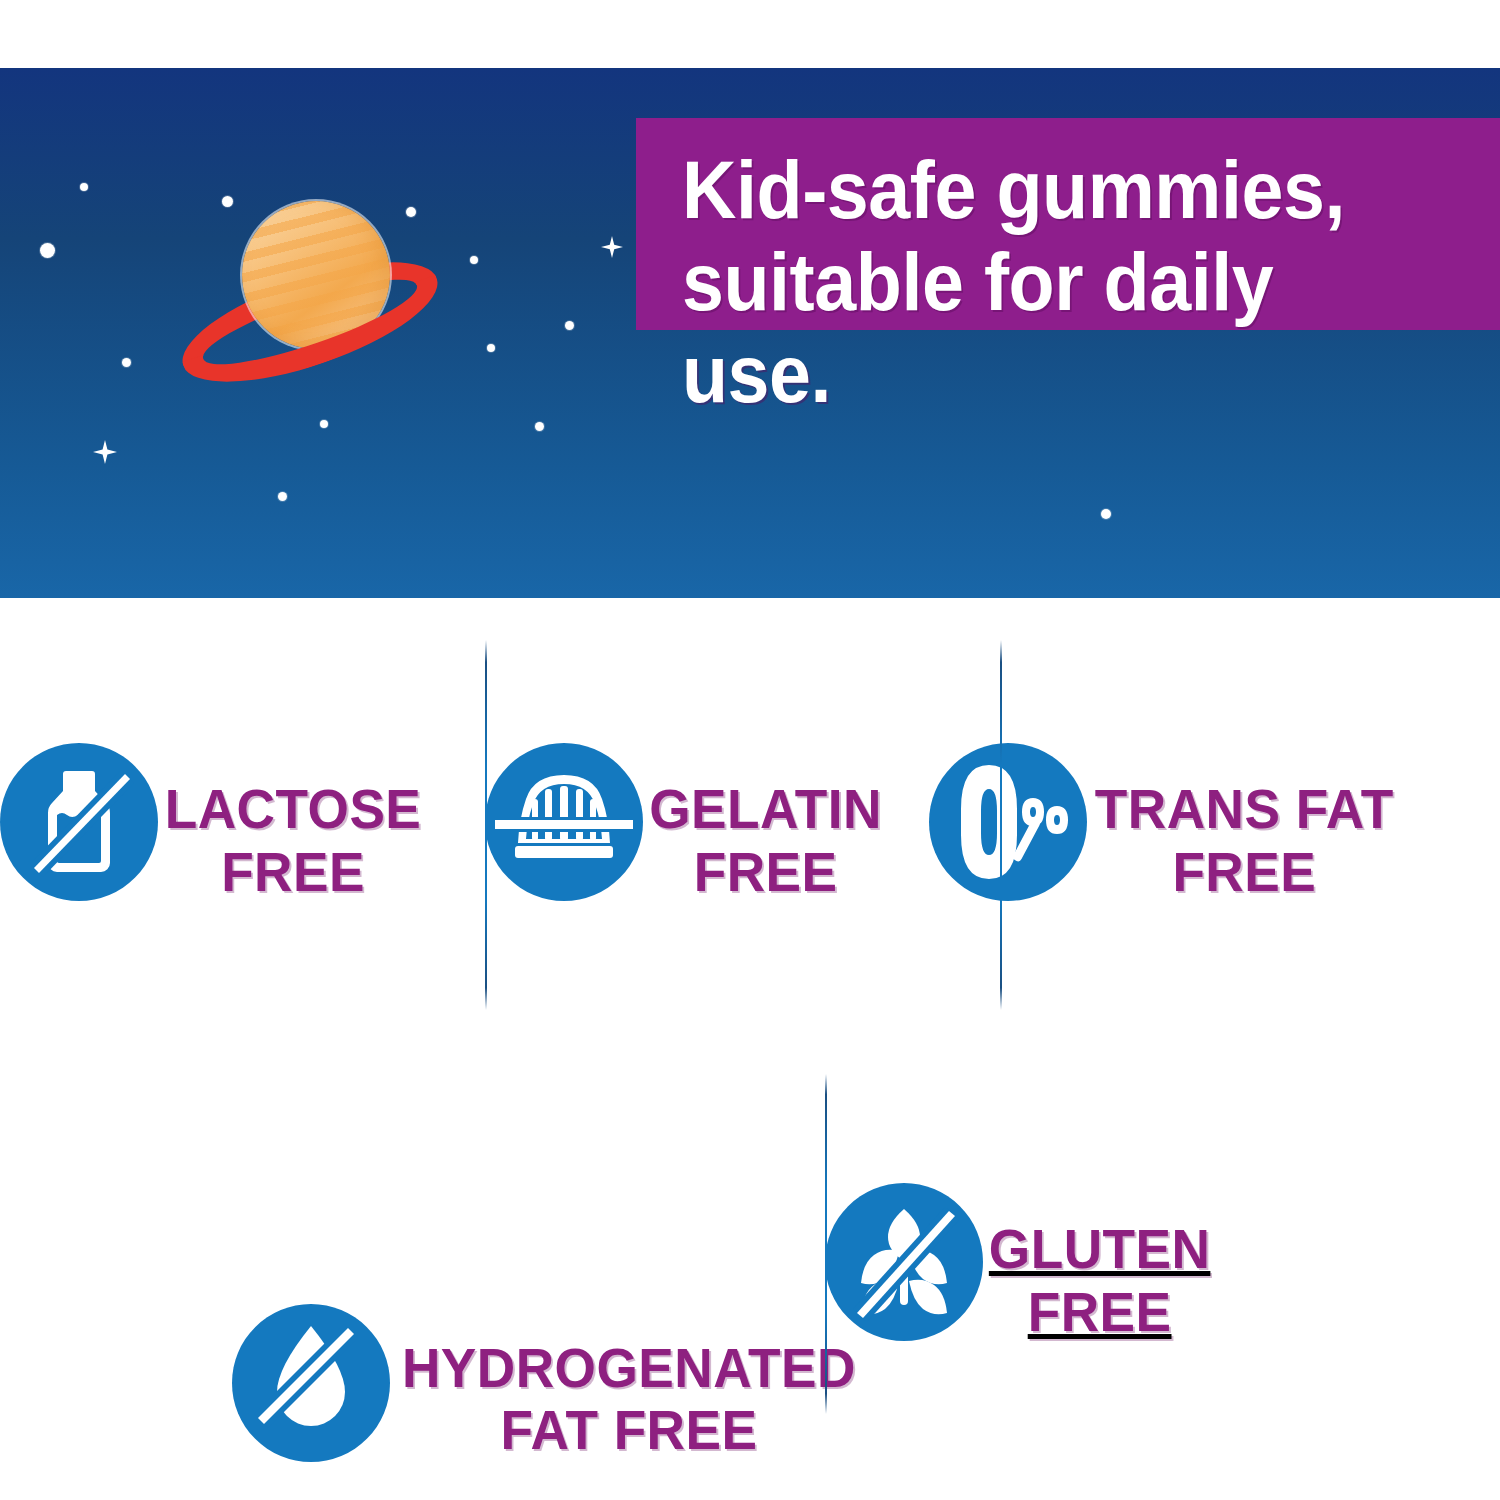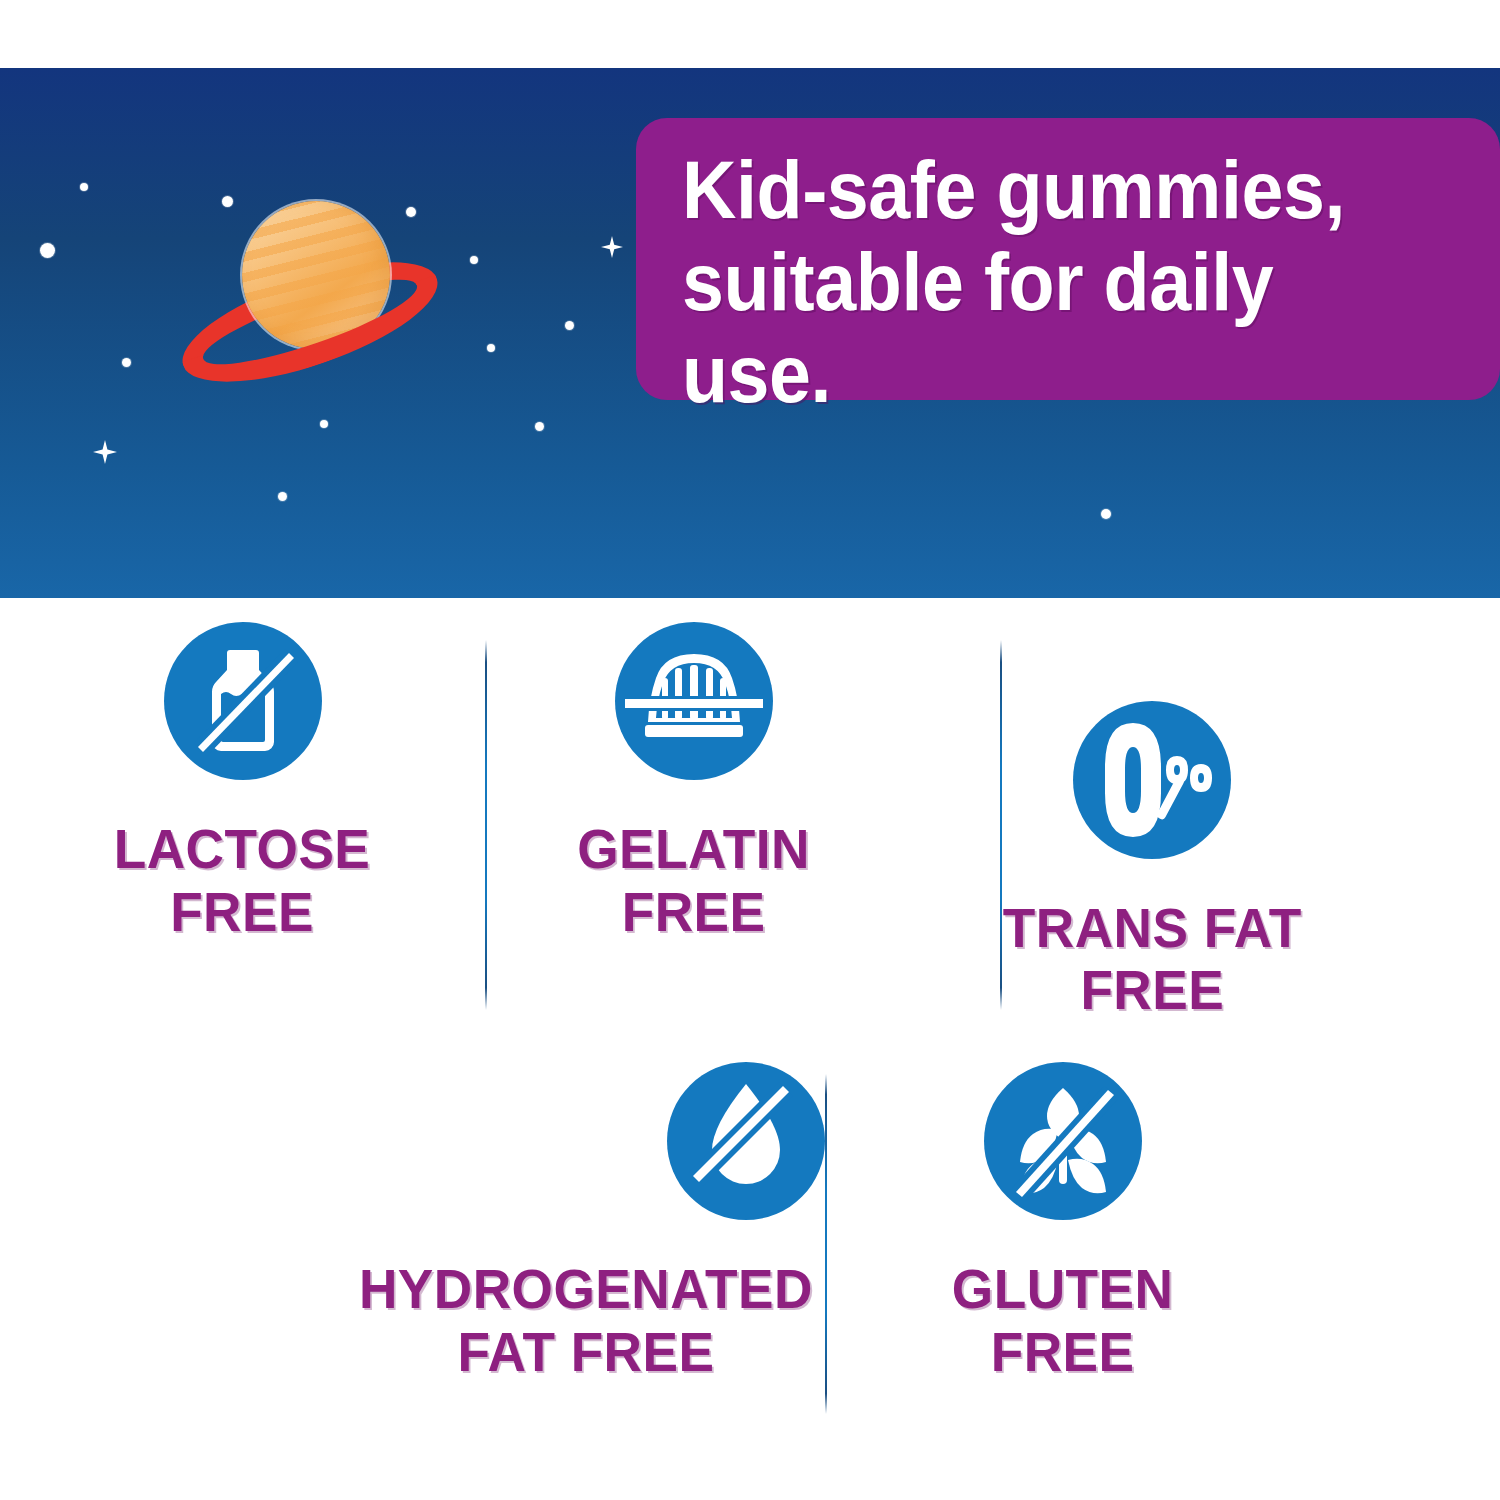--- a/index.html
+++ b/index.html
@@ -81,23 +81,22 @@
         rgba(244,166,72,.55) 0px, rgba(244,166,72,.55) 9px,
         rgba(255,255,255,0) 9px, rgba(255,255,255,0) 20px),
       linear-gradient(145deg, #FBD9A8 0%, #F7C079 34%, #F3A94E 62%, #F9D0A0 100%);
     box-shadow:inset -8px -6px 16px rgba(220,140,50,.35), 0 0 0 2px rgba(255,255,255,.55);
   }
 
   
   #banner {
     position:absolute;
     left:636px; top:118px;
-    width:864px; height:282px;
+    width:864px; height:212px;
     background:#8E1E8C;
-    border-radius:31px;
   }
   #banner-text {
     position:absolute;
     left:46px; top:26px;
     width:800px;
     color:#ffffff;
     font-family:"Liberation Sans Narrow","Liberation Sans", sans-serif;
     font-weight:700;
     font-size:82px;
     line-height:1.12;
@@ -111,21 +110,21 @@
   
   #benefits { position:absolute; left:0; top:600px; width:1500px; height:900px; }
 
   .row { position:absolute; width:1500px; display:flex; }
   #row-top    { top:22px;  height:400px; }
   #row-bottom { top:462px; height:400px; }
 
   .cell {
     position:relative;
     display:flex;
-    flex-direction:column;
+    flex-direction:row;
     align-items:center;
   }
 
   .badge {
     width:158px; height:158px;
     border-radius:50%;
     background:#1479BF;
     position:relative;
     overflow:hidden;
     flex:0 0 auto;
@@ -275,21 +274,21 @@
             <g>
               <path d="M22 110 L112 20 l14 14 L36 124 z" fill="#1479BF"></path>
               <path d="M26 114 L116 24 l6 6 L32 120 z" fill="#ffffff"></path>
             </g>
           </svg>
         </div>
         <div class="benefit-label">HYDROGENATED
 FAT FREE</div>
       </div>
 
-      <div class="cell" style="width:675px; padding-right:200px;">
+      <div class="cell" style="width:675px; padding-right:200px;text-decoration:underline;">
         <div class="badge">
           <svg viewBox="0 0 158 158">
             <g fill="#ffffff">
               <rect x="75" y="36" width="8" height="86" rx="4"></rect>
               <path d="M79 26 q16 14 16 28 q0 14 -16 24 q-16 -10 -16 -24 q0 -14 16 -28 z"></path>
               <path d="M74 68 q-4 20 -14 28 q-11 8 -24 4 q2 -20 13 -28 q11 -8 25 -4 z"></path>
               <path d="M84 68 q4 20 14 28 q11 8 24 4 q-2 -20 -13 -28 q-11 -8 -25 -4 z"></path>
               <path d="M74 98 q-4 20 -14 28 q-11 8 -24 4 q2 -20 13 -28 q11 -8 25 -4 z"></path>
               <path d="M84 98 q4 20 14 28 q11 8 24 4 q-2 -20 -13 -28 q-11 -8 -25 -4 z"></path>
             </g>

